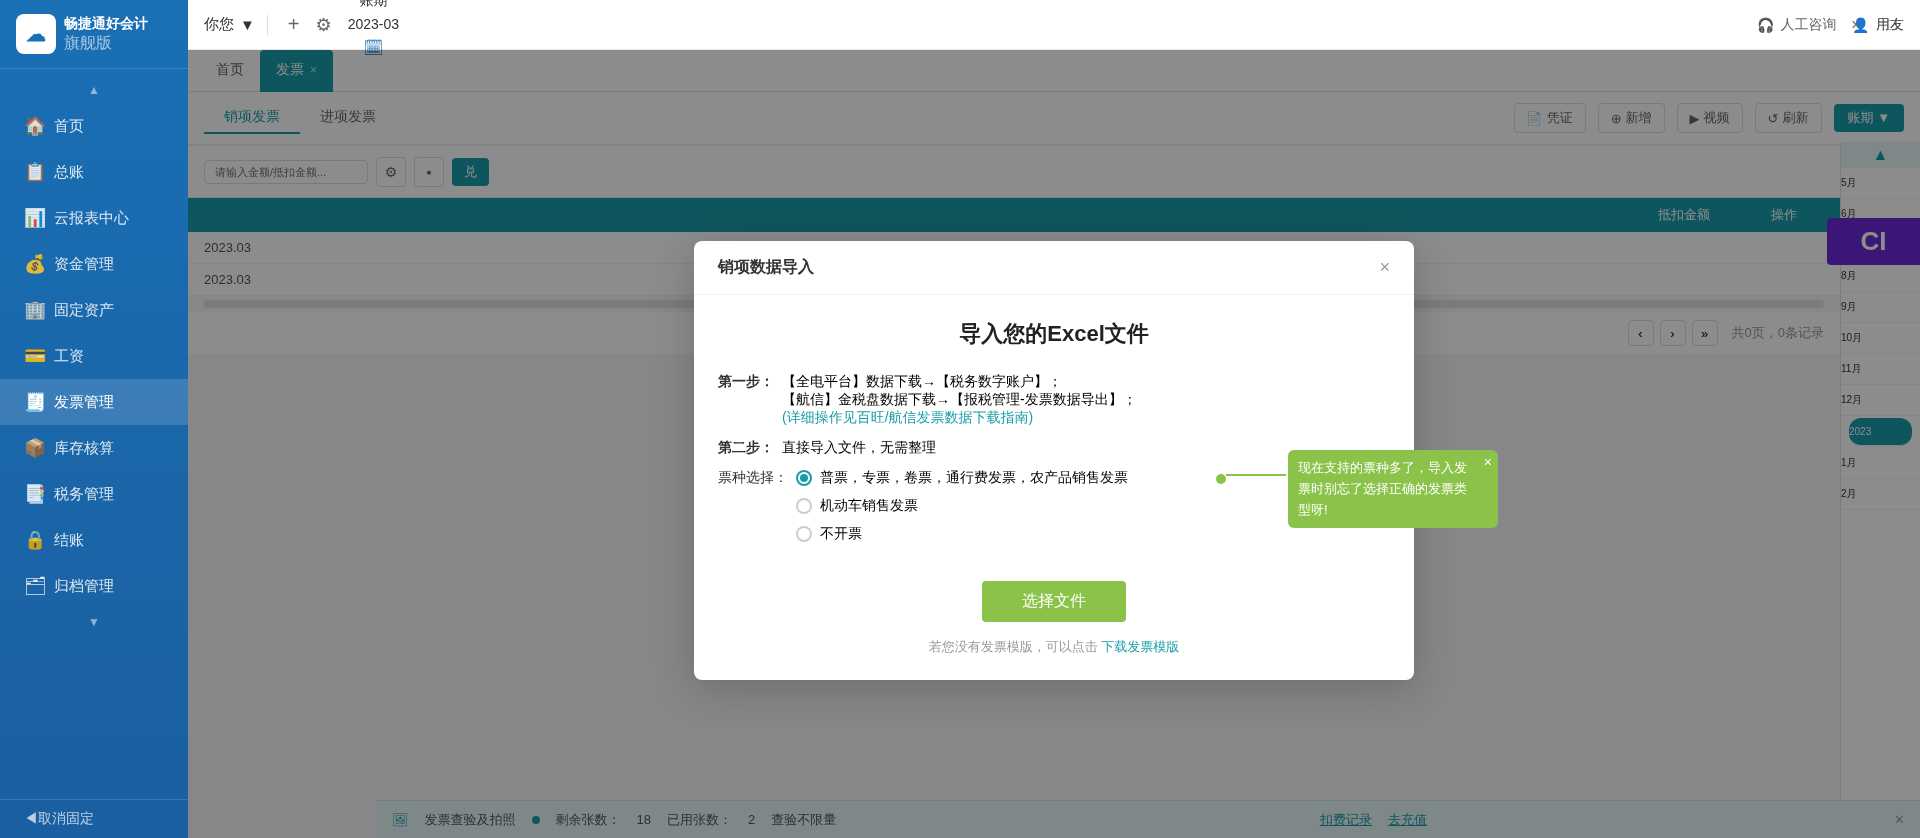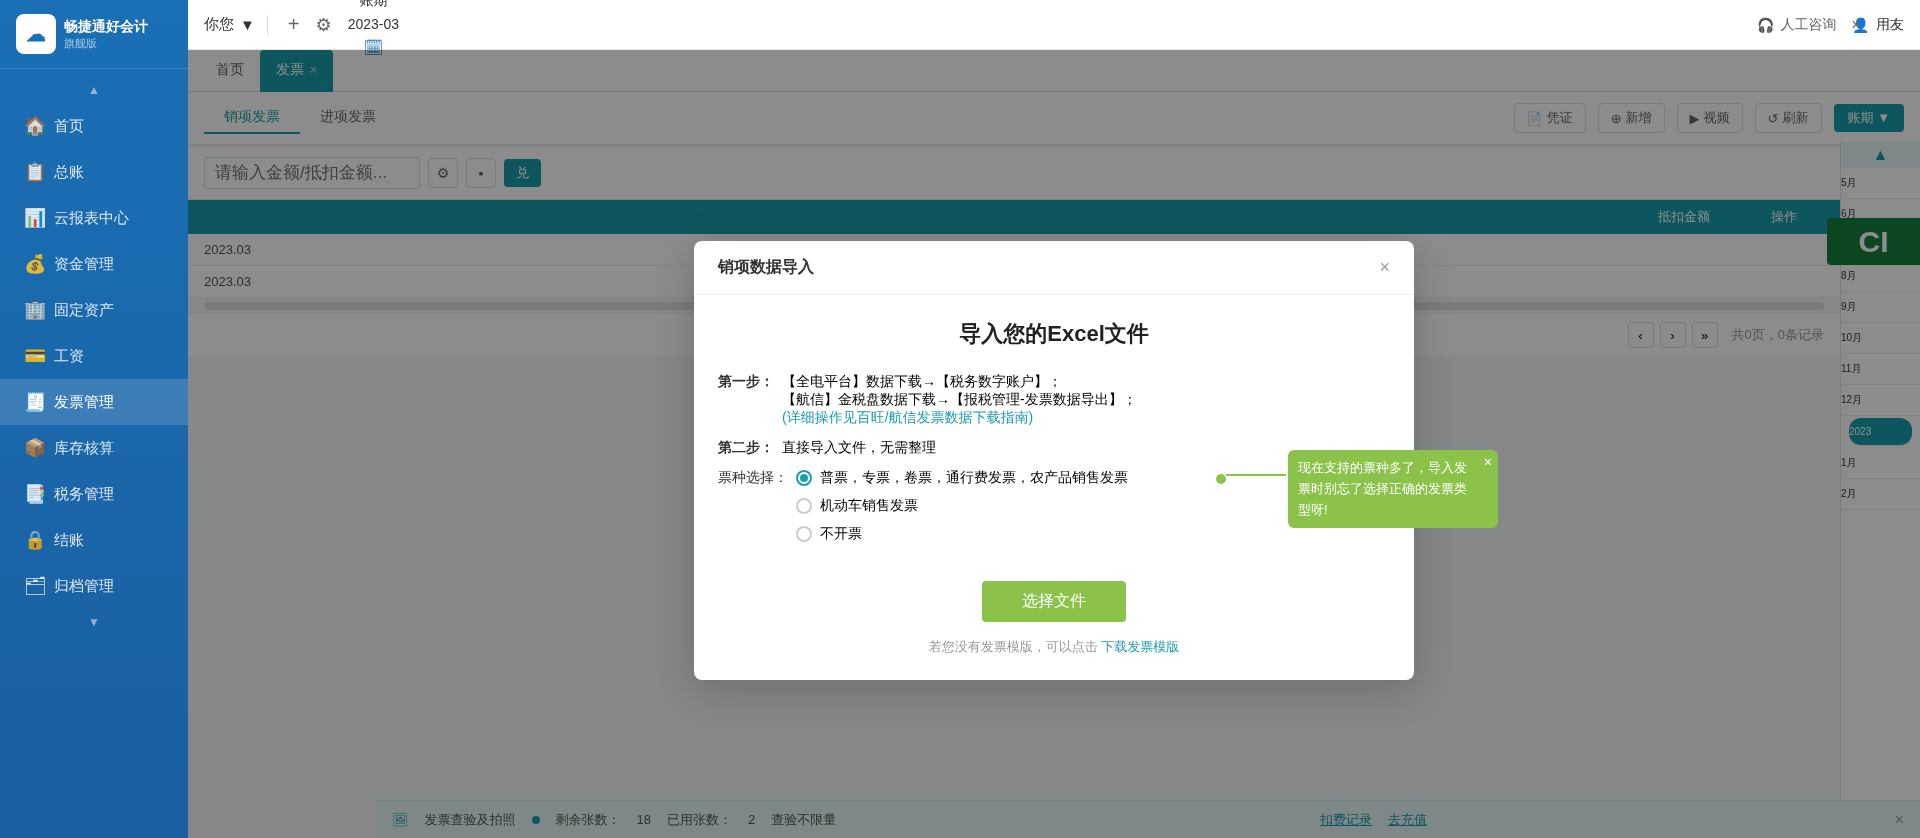--- a/index.html
+++ b/index.html
@@ -84,21 +84,21 @@
     .page-header-right { margin-left: auto; display: flex; align-items: center; gap: 12px; }
     .btn-outline { padding: 5px 12px; border: 1px solid #ddd; border-radius: 4px; background: #fff; color: #666; cursor: pointer; font-size: 13px; display: flex; align-items: center; gap: 4px; }
     .btn-period { padding: 5px 14px; border-radius: 4px; background: #1a9daa; color: #fff; border: none; cursor: pointer; font-size: 13px; display: flex; align-items: center; gap: 4px; }
 
     
     .toolbar {
       background: #fff; padding: 10px 16px; display: flex; align-items: center; gap: 8px;
       border-bottom: 1px solid #e8e8e8; margin-top: 2px;
     }
     .search-input {
-      border: 1px solid #ddd; border-radius: 4px; padding: 5px 10px; font-size: 17px; color: #999; width: 216px; outline: none;
+      border: 1px solid #ddd; border-radius: 4px; padding: 5px 10px; font-size: 11px; color: #999; width: 164px; outline: none;
     }
     .toolbar-btn { width: 30px; height: 30px; border: 1px solid #ddd; border-radius: 4px; background: #fff; cursor: pointer; display: flex; align-items: center; justify-content: center; font-size: 14px; color: #666; }
     .toolbar-teal-btn { padding: 5px 14px; background: #1a9daa; color: #fff; border: none; border-radius: 4px; cursor: pointer; font-size: 13px; }
 
     
     .overlay {
       position: absolute; left: 0; top: 0; right: 0; bottom: 0;
       background: rgba(0,0,0,0.45); z-index: 100; display: flex; align-items: center; justify-content: center;
     }
 
@@ -154,21 +154,21 @@
     
     .panel-collapse-up, .panel-collapse-down {
       text-align: center; padding: 4px; cursor: pointer; color: #1a9daa; font-size: 16px;
       background: #e8f8f8;
     }
     .page-btn { width: 26px; height: 26px; display: flex; align-items: center; justify-content: center; border: 1px solid #ddd; border-radius: 4px; cursor: pointer; background: #fff; font-size: 13px; }
 
     
     .ci-badge {
       position: absolute; right: 0; top: 168px; width: 93px; height: 47px;
-      background: #15803d; color: #fff; font-size: 30px; font-weight: bold;
+      background: #6d28d9; color: #fff; font-size: 26px; font-weight: bold;
       display: flex; align-items: center; justify-content: center; border-radius: 4px 0 0 4px;
       z-index: 6;
     }
 
     
     .win-controls {
       position: absolute; right: 0; top: 0; height: 50px;
       display: flex; align-items: center; gap: 12px; padding: 0 16px; z-index: 20;
     }
     .win-btn { width: 24px; height: 24px; display: flex; align-items: center; justify-content: center; cursor: pointer; color: #666; font-size: 16px; border: none; background: none; }
@@ -176,21 +176,21 @@
 </head>
 <body>
 
 <div class="sidebar">
   <div class="sidebar-logo">
     <div class="sidebar-logo-icon">
       <span>☁</span>
     </div>
     <div>
       <div style="color:#fff;font-size:14px;font-weight:bold;">畅捷通好会计</div>
-      <div style="font-size:11px;color:rgba(255,255,255,0.6);">旗舰版</div>
+      <div style="font-size:16px;color:rgba(255,255,255,0.6);">旗舰版</div>
     </div>
   </div>
 
   <div class="sidebar-nav">
     <div class="sidebar-scroll-up">▲</div>
     <div class="sidebar-item">
       <span class="sidebar-item-icon">🏠</span>
       <span>首页</span>
     </div>
     <div class="sidebar-item">
@@ -229,20 +229,23 @@
       <span class="sidebar-item-icon">🔒</span>
       <span>结账</span>
     </div>
     <div class="sidebar-item">
       <span class="sidebar-item-icon">🗂</span>
       <span>归档管理</span>
     </div>
     <div class="sidebar-scroll-down">▼</div>
   </div>
 
+  <div class="sidebar-bottom">
+    <span>◀取消固定</span>
+  </div>
 </div>
 
 <div class="topbar">
   <div class="topbar-company">
     <span>你您</span>
     <span>▼</span>
   </div>
   <div class="topbar-divider"></div>
   <span class="topbar-add">+</span>
   <span class="topbar-gear">⚙</span>

